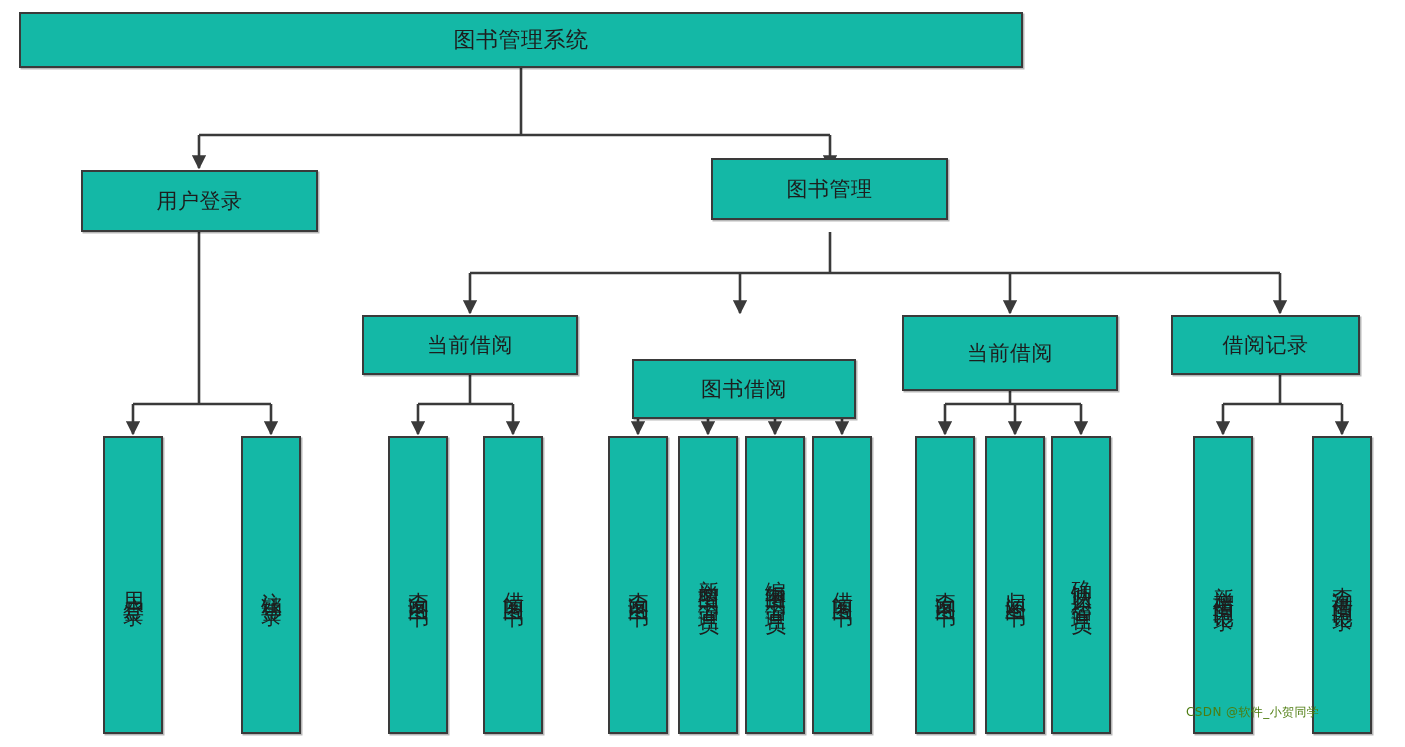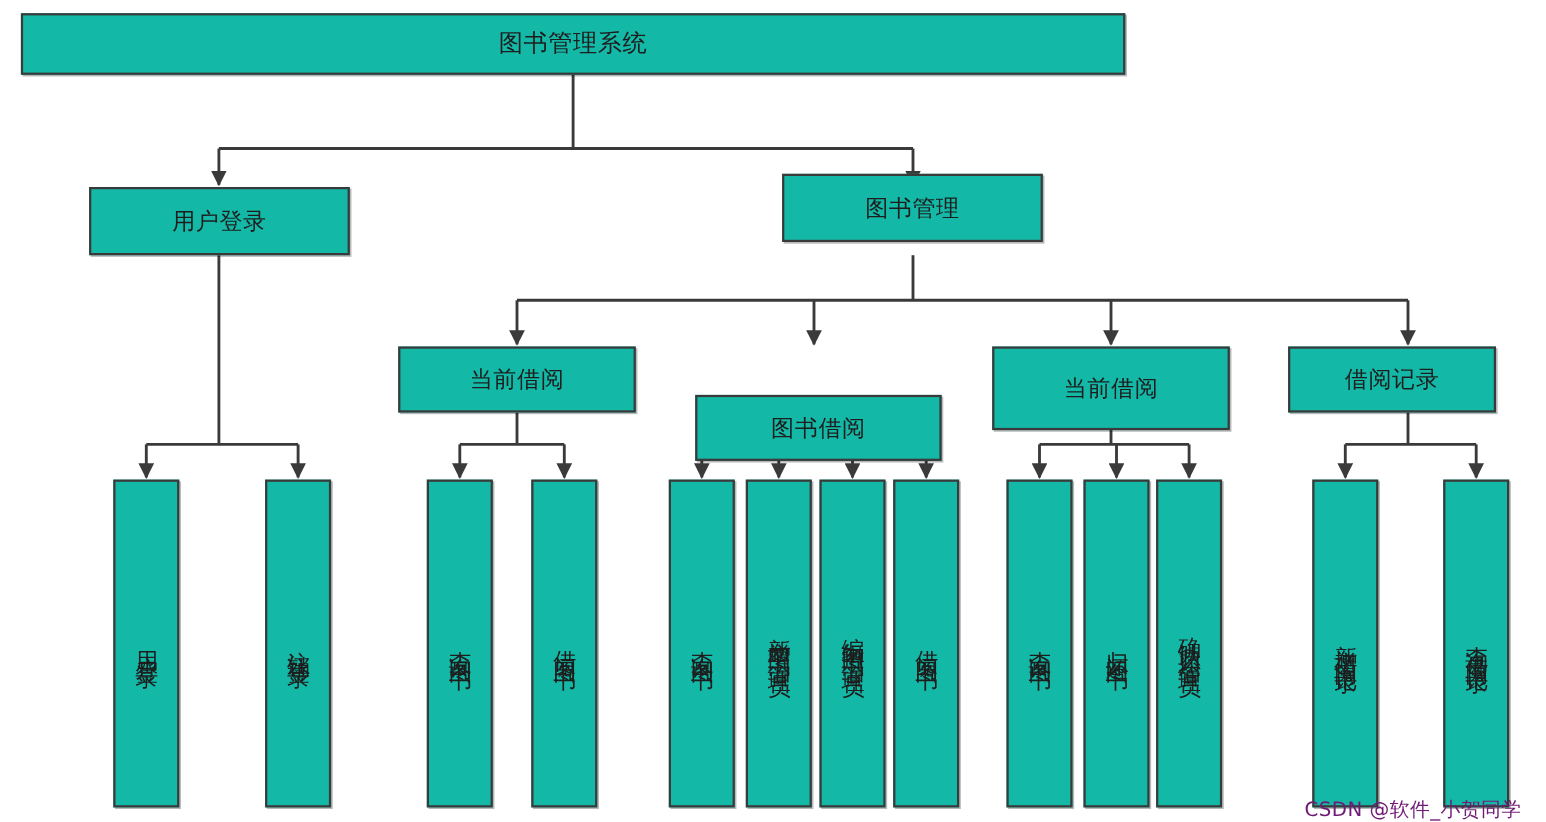--- a/index.html
+++ b/index.html
@@ -53,25 +53,25 @@
   .node.vert .label {
     writing-mode: vertical-rl;
     text-orientation: upright;
     font-size: 21px;
     letter-spacing: 5px;
     line-height: 1;
     white-space: nowrap;
   }
   #watermark {
     position: absolute;
-    color: #701a75;
-    font-size: 18px;
+    color: #4d7c0f;
+    font-size: 12px;
     white-space: nowrap;
     left: 1186px;
-    top: 724px;
+    top: 704px;
     letter-spacing: 0.4px;
   }
 </style>
 </head>
 <body>
 
 <div id="canvas">
 
   <svg id="edges" viewBox="0 0 1405 747" xmlns="http://www.w3.org/2000/svg">
     <defs>

